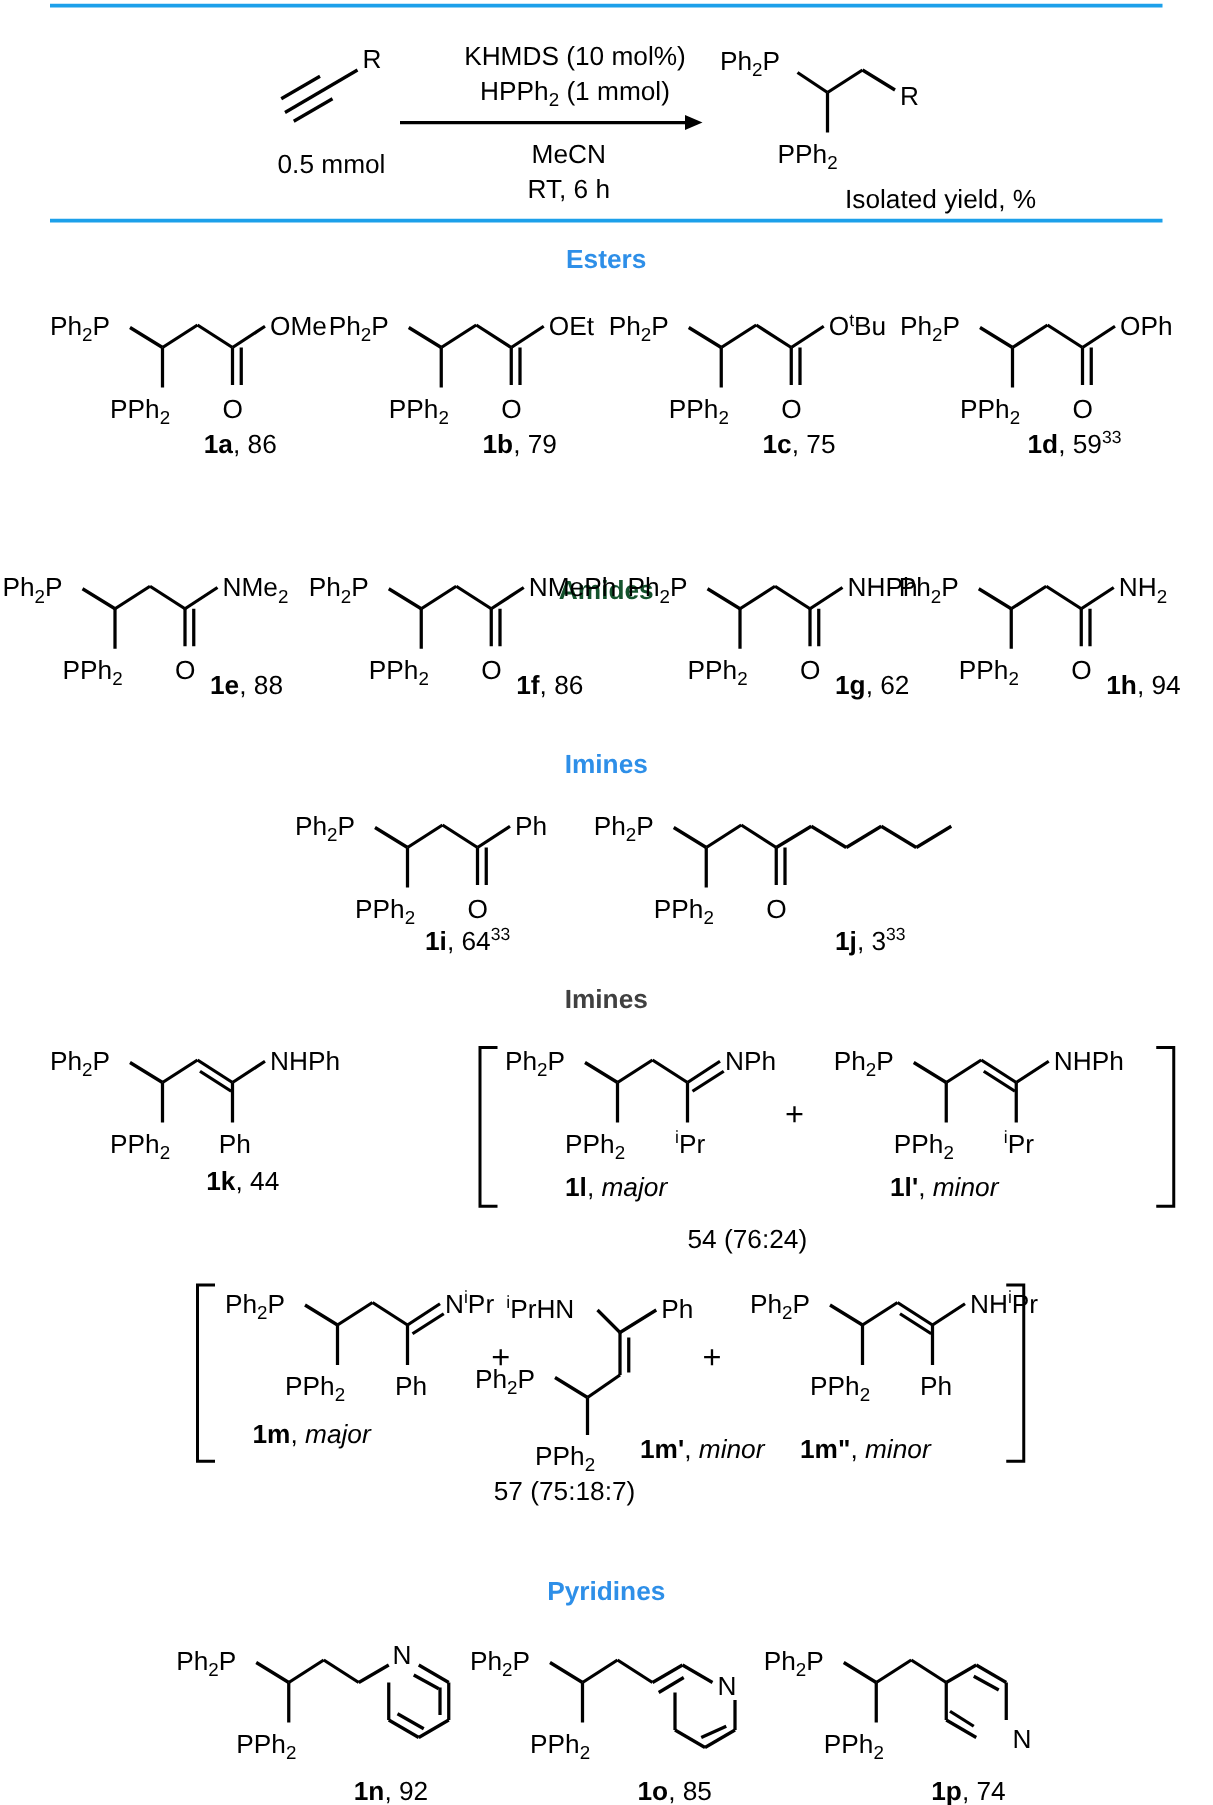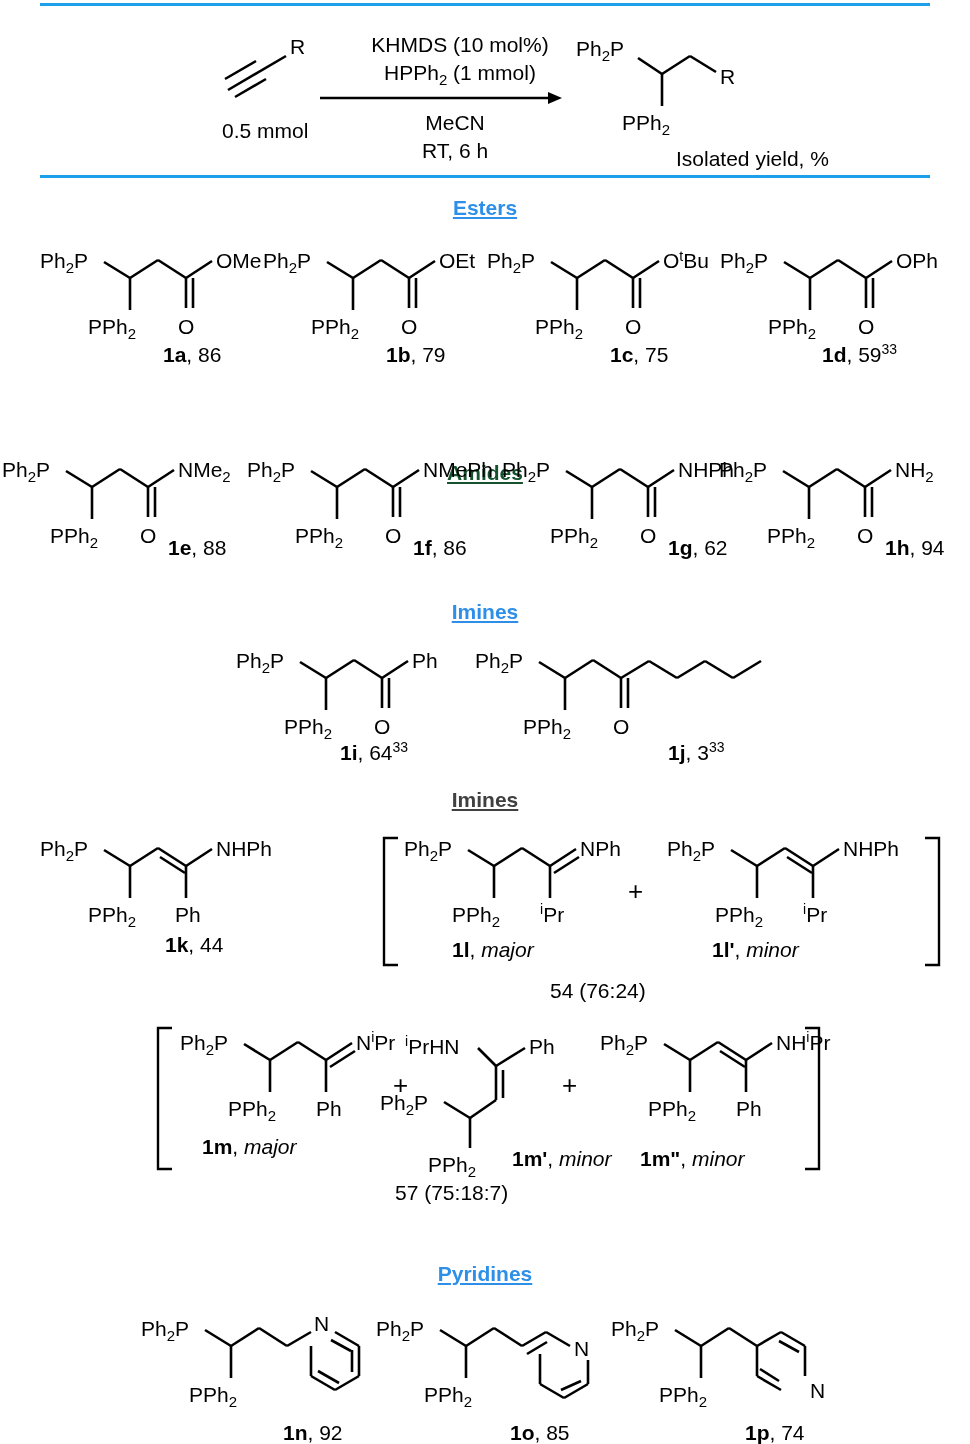--- a/index.html
+++ b/index.html
@@ -22,21 +22,20 @@
   .scheme { position: absolute; left: 0; top: 8px; width: 970px; height: 165px; }
 
   .section-title {
     position: absolute;
     font-weight: bold;
     font-size: 21px;
     color: #2e8fe8;
     text-align: center;
     width: 970px;
     left: 0;
-    text-decoration: underline;
   }
 
   .row { position: absolute; left: 0; width: 970px; }
   svg { display: block; overflow: visible; }
   svg text { font-family: "Liberation Sans", sans-serif; fill: #000; }
 </style>
 </head>
 <body>
 
 <div class="rule" id="rule-top" style="background: rgb(28, 160, 234);"></div>

